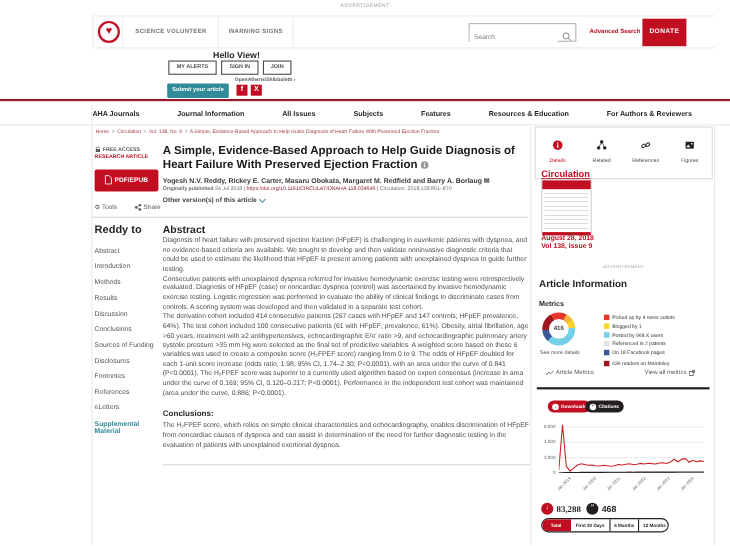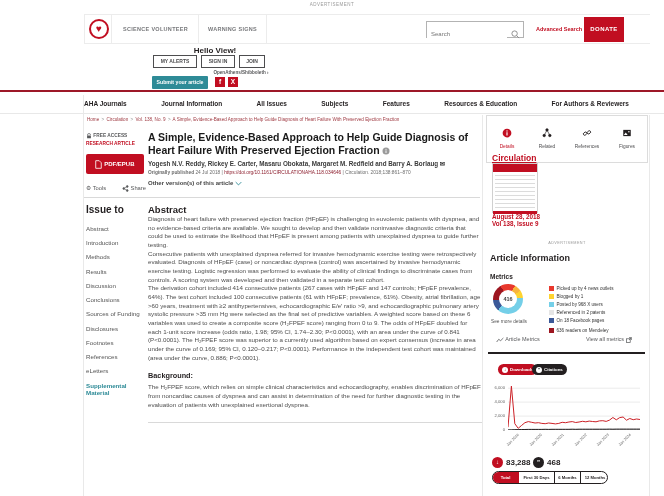--- a/index.html
+++ b/index.html
@@ -269,21 +269,21 @@
   <span>Other version(s) of this article</span>
   <span style="color:#2e8b97;">
     <svg width="7" height="5" viewBox="0 0 10 6">
         <polyline points="1,1 5,5 9,1" fill="none" stroke="#2e8b97" stroke-width="1.3"></polyline>
       </svg>
   </span>
 </div>
 <div class="abs hdr-divider"></div>
 
 <div class="abs jump">
-  <h3>Issue to</h3>
+  <h3>Reddy to</h3>
   <ul>
     <li>Abstract</li>
     <li>Introduction</li>
     <li>Methods</li>
     <li>Results</li>
     <li>Discussion</li>
     <li>Conclusions</li>
     <li>Sources of Funding</li>
     <li>Disclosures</li>
     <li>Footnotes</li>
@@ -298,21 +298,21 @@
   <div class="sec">
     <p>Diagnosis of heart failure with preserved ejection fraction (HFpEF) is challenging in euvolemic patients with dyspnea, and no evidence-based criteria are available. We sought to develop and then validate noninvasive diagnostic criteria that could be used to estimate the likelihood that HFpEF is present among patients with unexplained dyspnea to guide further testing.</p>
   </div>
   <div class="sec">
     <p>Consecutive patients with unexplained dyspnea referred for invasive hemodynamic exercise testing were retrospectively evaluated. Diagnosis of HFpEF (case) or noncardiac dyspnea (control) was ascertained by invasive hemodynamic exercise testing. Logistic regression was performed to evaluate the ability of clinical findings to discriminate cases from controls. A scoring system was developed and then validated in a separate test cohort.</p>
   </div>
   <div class="sec">
     <p>The derivation cohort included 414 consecutive patients (267 cases with HFpEF and 147 controls; HFpEF prevalence, 64%). The test cohort included 100 consecutive patients (61 with HFpEF; prevalence, 61%). Obesity, atrial fibrillation, age &gt;60 years, treatment with ≥2 antihypertensives, echocardiographic E/e′ ratio &gt;9, and echocardiographic pulmonary artery systolic pressure &gt;35 mm Hg were selected as the final set of predictive variables. A weighted score based on these 6 variables was used to create a composite score (H₂FPEF score) ranging from 0 to 9. The odds of HFpEF doubled for each 1-unit score increase (odds ratio, 1.98; 95% CI, 1.74–2.30; P&lt;0.0001), with an area under the curve of 0.841 (P&lt;0.0001). The H₂FPEF score was superior to a currently used algorithm based on expert consensus (increase in area under the curve of 0.169; 95% CI, 0.120–0.217; P&lt;0.0001). Performance in the independent test cohort was maintained (area under the curve, 0.886; P&lt;0.0001).</p>
   </div>
   <div class="sec">
-    <h4>Background:</h4>
+    <h4>Conclusions:</h4>
     <p>The H₂FPEF score, which relies on simple clinical characteristics and echocardiography, enables discrimination of HFpEF from noncardiac causes of dyspnea and can assist in determination of the need for further diagnostic testing in the evaluation of patients with unexplained exertional dyspnea.</p>
   </div>
   <hr>
 
 </div>
 
 <div class="abs rail-journal">Circulation</div>
 <div class="abs cover">
   <div class="cov-top"></div>
   <div class="cov-body"></div>
@@ -401,21 +401,21 @@
   </svg>
 </div>
 <div class="xtick" style="left:491px;">Jan 2019</div>
 <div class="xtick" style="left:514px;">Jan 2020</div>
 <div class="xtick" style="left:536px;">Jan 2021</div>
 <div class="xtick" style="left:559px;">Jan 2022</div>
 <div class="xtick" style="left:581px;">Jan 2023</div>
 <div class="xtick" style="left:603px;">Jan 2024</div>
 
 <div class="stat-ic" style="left:492px;background:#c10e21;">↓</div>
-<div class="stat-num" style="left:506px;">83,288</div>
+<div class="stat-num" style="left:506px;font-family:Liberation Serif, serif;">83,288</div>
 <div class="stat-ic" style="left:533px;background:#231f20;font-family:'Liberation Serif',serif;">”</div>
 <div class="stat-num" style="left:547px;">468</div>
 
 <div class="abs ranges">
   <div class="rng active" style="width:26px;">Total</div>
   <div class="rng" style="width:36px;">First 30 Days</div>
   <div class="rng" style="width:26px;">6 Months</div>
   <div class="rng" style="width:28px;">12 Months</div>
 </div>
 

